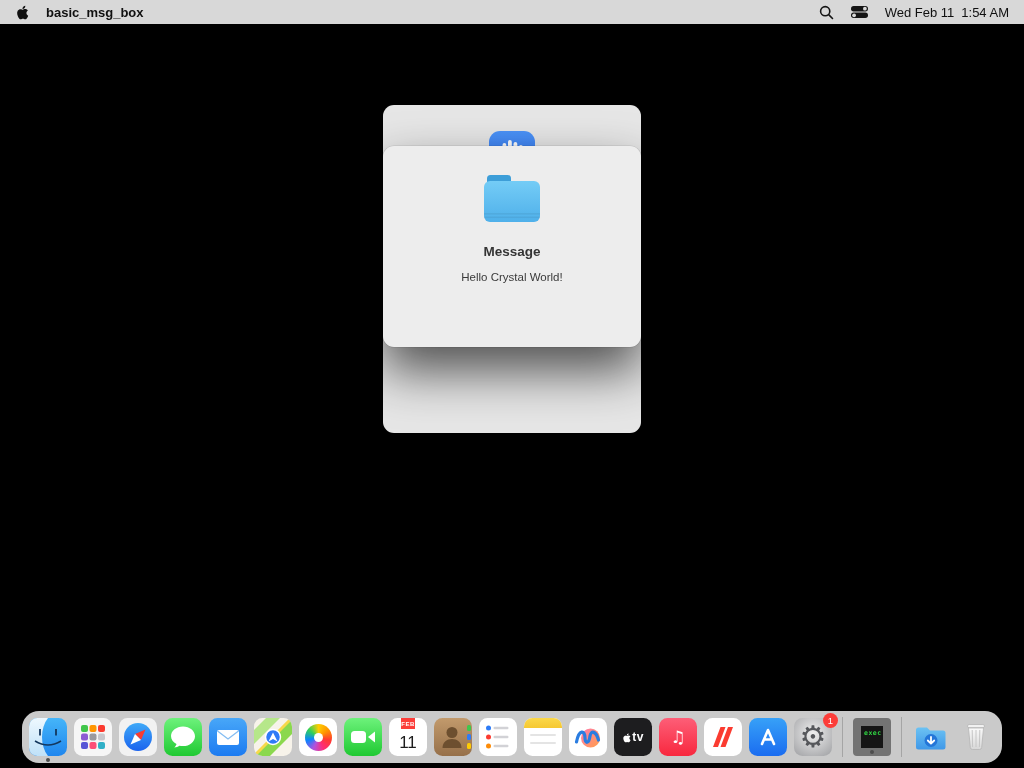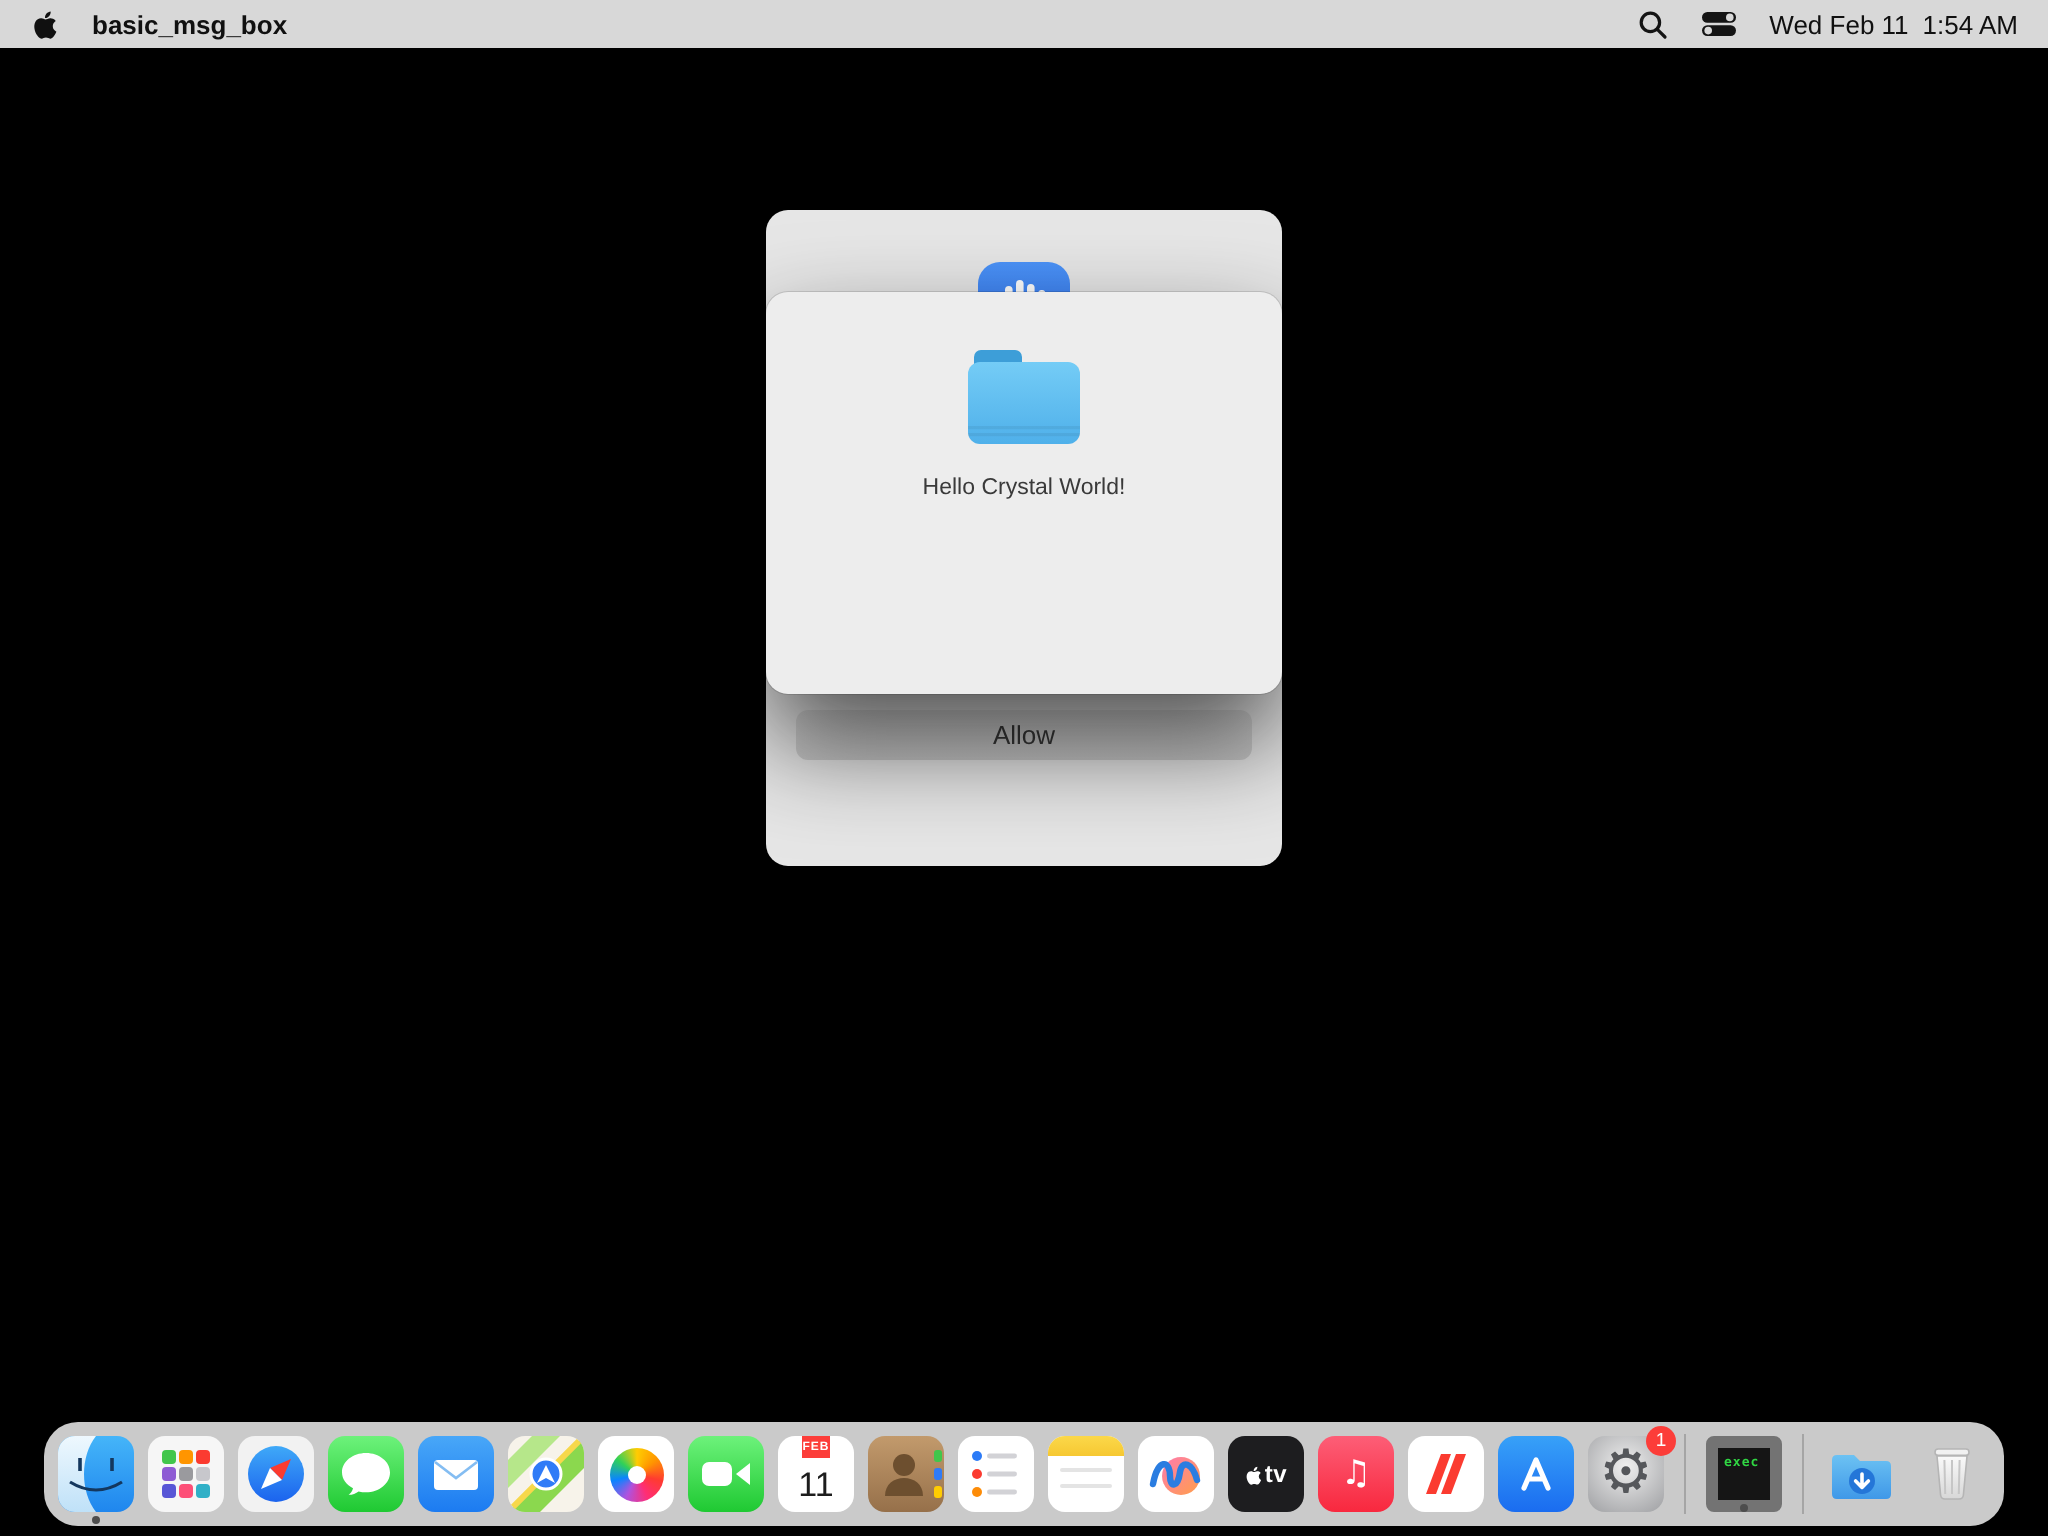--- a/index.html
+++ b/index.html
@@ -67,21 +67,21 @@
 
   .ic-music { background:linear-gradient(#fd5e77,#f8283e); }
   .music-glyph { color:#fff; font-size:17px; font-family:"DejaVu Sans", sans-serif; }
 
   .ic-settings { background:radial-gradient(circle at 50% 40%, #efefef, #9fa0a3); }
   .gear-glyph { color:#55575b; font-size:30px; line-height:38px; font-family:"DejaVu Sans", sans-serif; }
   .badge { position:absolute; top:-5px; right:-6px; min-width:15px; height:15px; border-radius:8px;
            background:#fc3d39; color:#fff; font-size:9.5px; display:flex; align-items:center; justify-content:center;
            padding:0 3px; }
 
-  .ic-exec { background:#151515; border:6px solid #737373; border-radius:4px;
+  .ic-exec { background:#151515; border:8px solid #737373; border-radius:4px;
              align-items:flex-start; justify-content:flex-start; }
   .exec-label { color:#30d643; font-size:6.5px; font-weight:bold; font-family:"DejaVu Sans Mono", monospace;
                 padding:3px 0 0 3px; letter-spacing:0.5px; }
 </style>
 </head>
 <body>
 
 <div class="screen">
 
   <div class="menubar">
@@ -118,36 +118,36 @@
 
   <div class="perm-dialog">
     <div class="hand-badge">
       <svg width="46" height="46" viewBox="0 0 46 46">
         <rect x="13.5" y="12" width="3.8" height="16" rx="1.9" fill="#fff"></rect>
         <rect x="19" y="9" width="3.8" height="19" rx="1.9" fill="#fff"></rect>
         <rect x="24.5" y="11" width="3.8" height="17" rx="1.9" fill="#fff"></rect>
         <rect x="30" y="14" width="3.8" height="14" rx="1.9" fill="#fff"></rect>
       </svg>
     </div>
-    <button class="perm-btn allow-btn">Allow</button>
   </div>
 
   <div class="msg-dialog">
     <svg class="folder-icon" width="62" height="56" viewBox="0 0 62 56">
       <defs>
         <linearGradient id="foldg" x1="0" y1="0" x2="0" y2="1">
           <stop offset="0" stop-color="#74ccf6"></stop>
           <stop offset="1" stop-color="#4fb0ea"></stop>
         </linearGradient>
       </defs>
       <rect x="6" y="5" width="24" height="14" rx="3.5" fill="#3d9ed8"></rect>
       <rect x="3" y="11" width="56" height="41" rx="6" fill="url(#foldg)"></rect>
       <rect x="3" y="43" width="56" height="1.6" fill="rgba(0,0,0,0.06)"></rect>
       <rect x="3" y="46.5" width="56" height="1.6" fill="rgba(0,0,0,0.06)"></rect>
     </svg>
+    <div class="msg-title">Message</div>
     <div class="msg-body">Hello Crystal World!</div>
   </div>
 
   <div class="dock">
 
     <div class="di">
       <svg width="38" height="38" viewBox="0 0 38 38">
         <defs>
           <clipPath id="fclip">
               <rect width="38" height="38" rx="8.5"></rect>

